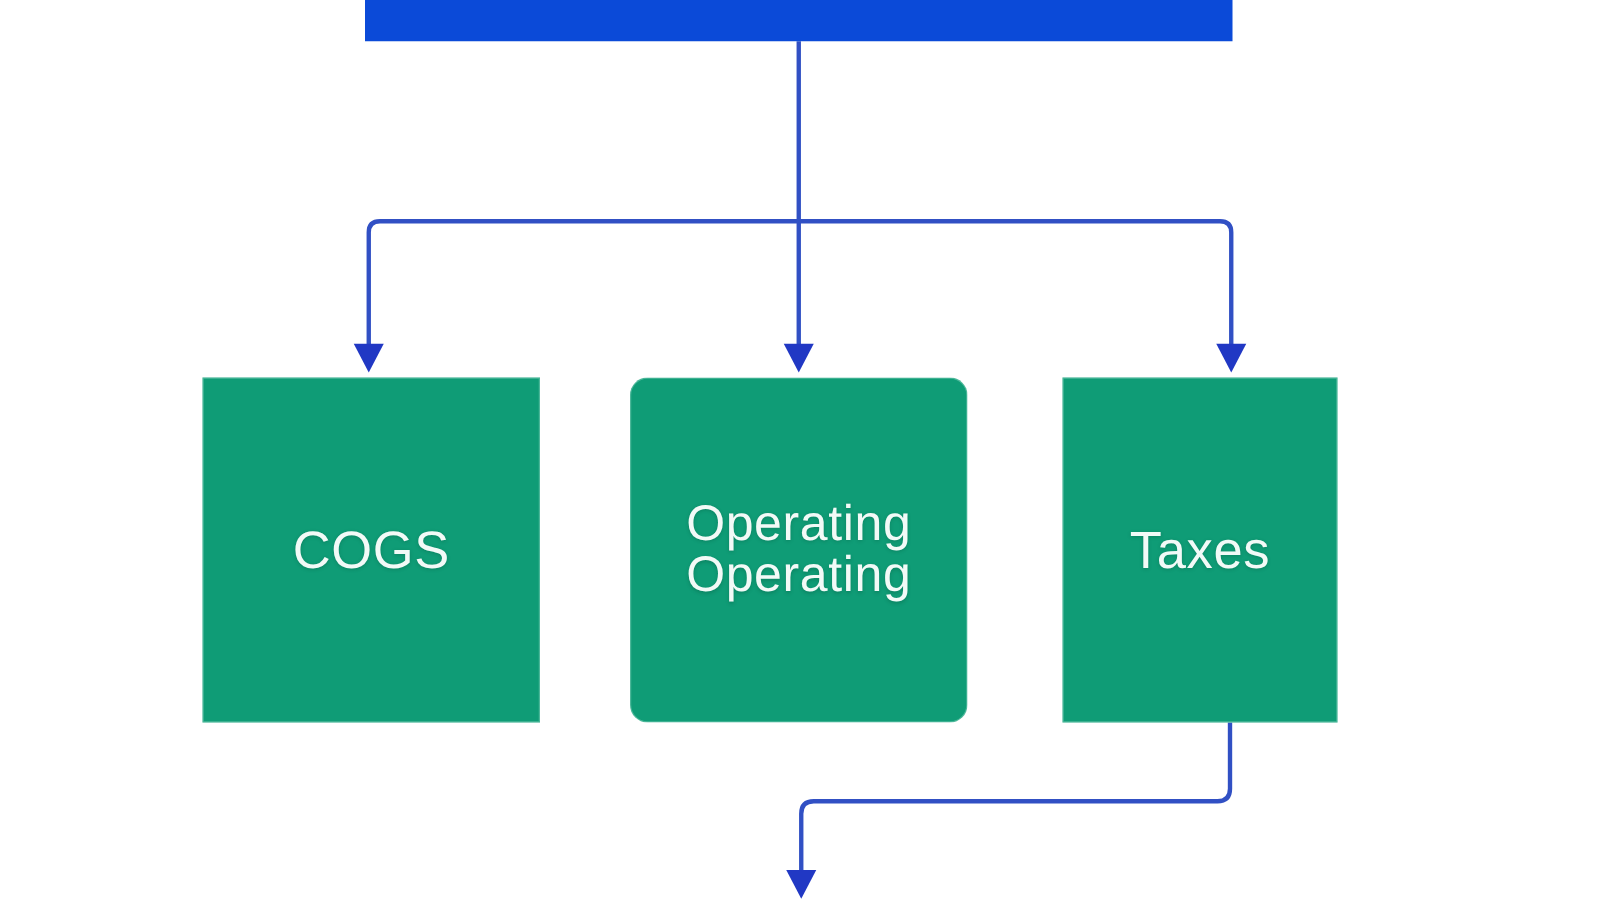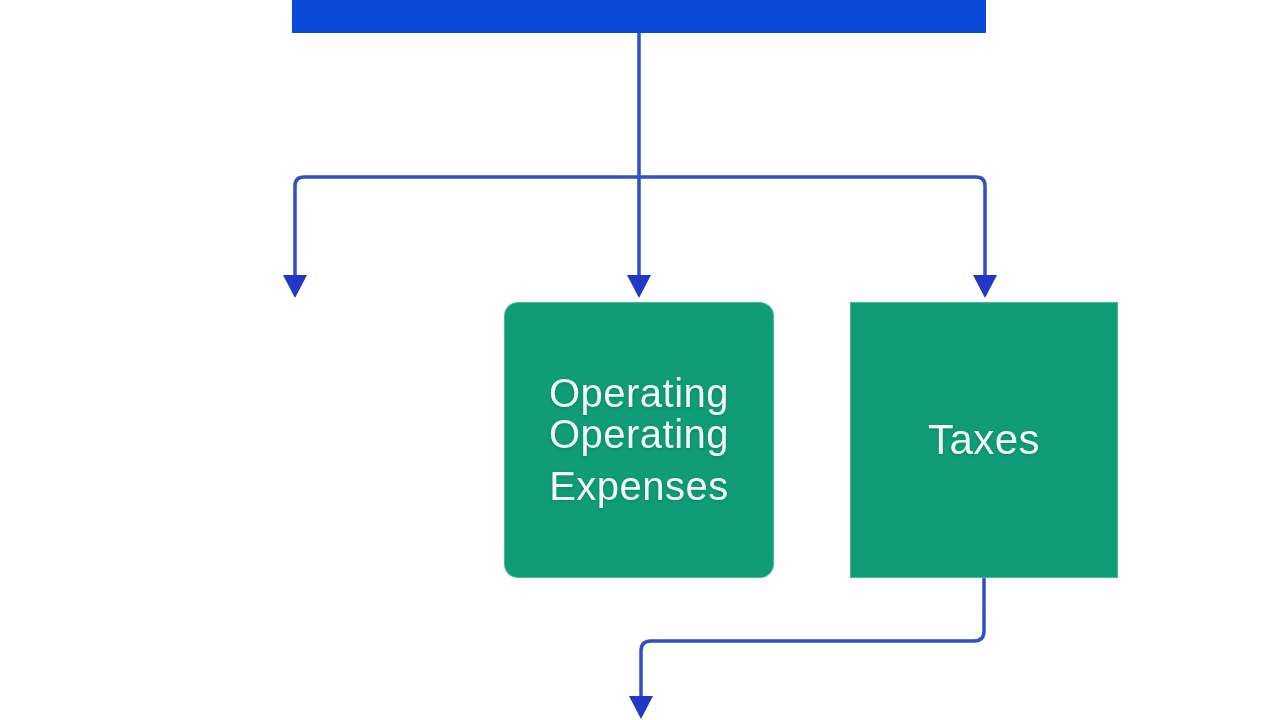--- a/index.html
+++ b/index.html
@@ -51,21 +51,21 @@
     box-sizing: border-box;
     display: flex;
     align-items: center;
     justify-content: center;
     text-align: center;
     color: var(--label-text, #f2faf7);
     text-shadow: 0 1px 3px rgba(0, 60, 40, 0.25);
   }
   .node-cogs  { left: 162px; width: 270px; }
   .node-opex  { left: 504px; width: 270px; border-radius: 14px; }
-  .node-taxes { left: 850px; width: 268px; }
+  .node-taxes { left: 850px; width: 220px; }
   .node-label {
     font-size: 42px;
     letter-spacing: 0.5px;
   }
   .opex-lines {
     display: flex;
     flex-direction: column;
     align-items: center;
   }
   .opex-line {
@@ -93,26 +93,28 @@
     <polygon points="283,275 307,275 295,298"></polygon>
     <polygon points="627,275 651,275 639,298"></polygon>
     <polygon points="973,275 997,275 985,298"></polygon>
 
     <path d="M 984 578 V 631 Q 984 641 974 641 H 651 Q 641 641 641 651 V 697"></path>
     <polygon points="629,696 653,696 641,719"></polygon>
   </svg>
 
   <div class="top-bar"></div>
 
+  <div class="node node-cogs">
+    <span class="node-label">COGS</span>
+  </div>
 
   <div class="node node-opex">
     <span class="opex-lines">
       <span class="opex-line">Operating</span>
       <span class="opex-line">Operating</span>
-      <span class="opex-line last">Expenses</span>
     </span>
   </div>
 
   <div class="node node-taxes">
     <span class="node-label">Taxes</span>
   </div>
 
 </div>
 
 </body></html>

